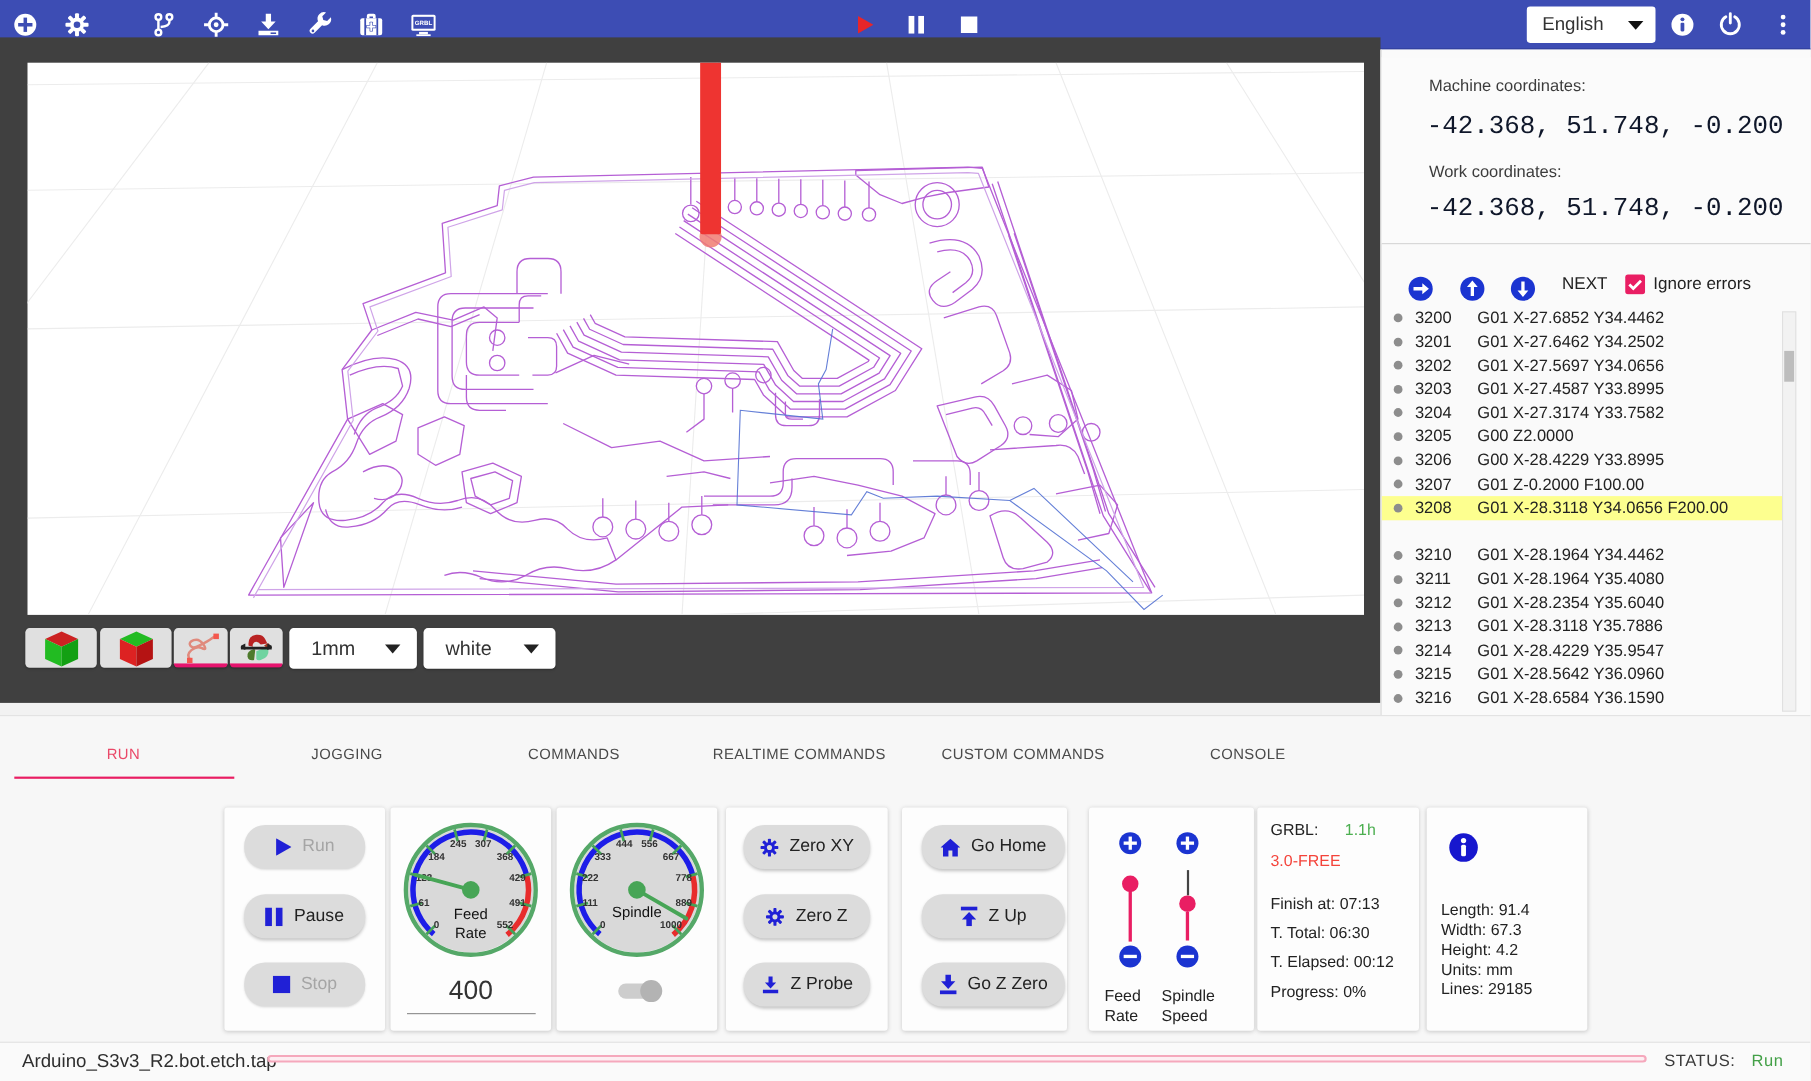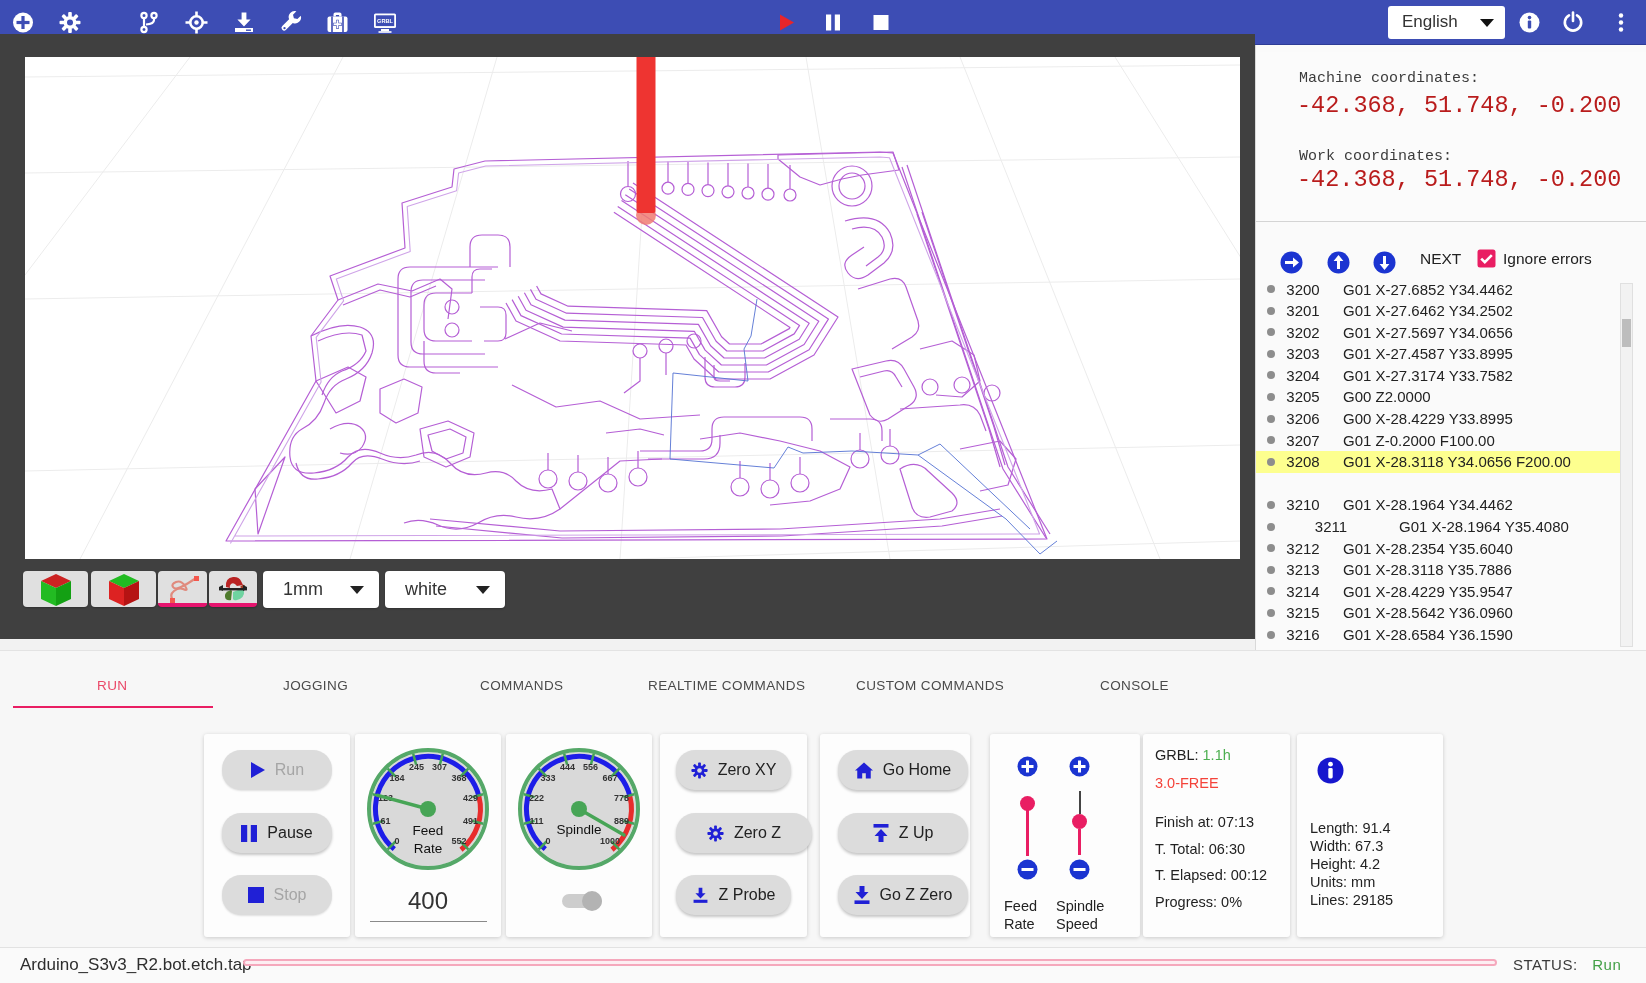--- a/index.html
+++ b/index.html
@@ -15,22 +15,22 @@
 #canvas { position:absolute; left:25px; top:23px; width:1215px; height:502px; background:#ffffff; }
 #vctrl { position:absolute; left:0; top:537px; width:1255px; height:48px; }
 .vbtn { position:absolute; top:0; height:36px; background:#e0e0e0; border-radius:4px; box-shadow:0 1px 2px rgba(0,0,0,0.25); }
 .vbtn.active { border-bottom:4px solid #e6146e; }
 .vsel { position:absolute; top:0; height:37px; background:#ffffff; border-radius:4px; box-shadow:0 1px 2px rgba(0,0,0,0.25); font-size:18px; color:#333; display:flex; align-items:center; }
 .vsel .caret { width:0; height:0; border-left:7px solid transparent; border-right:7px solid transparent; border-top:8px solid #222; position:absolute; }
 
 
 #rightP { position:absolute; left:1255px; top:45px; width:391px; height:605px; background:#fafafa; border-left:1px solid #d9d9d9; }
 #coords { position:absolute; left:0; top:7px; width:391px; height:170px; background:#fbfbfb; border-bottom:1px solid #d4d4d4; }
-.clabel { position:absolute; left:43px; font-size:15px; color:#3c3c3c;font-family:Liberation Mono, monospace; }
-.cval { position:absolute; left:41px; font-family:"Liberation Mono", monospace; font-size:23.5px; color:#b91c1c; letter-spacing:0px; white-space:pre; }
+.clabel { position:absolute; left:43px; font-size:15px; color:#3c3c3c; }
+.cval { position:absolute; left:41px; font-family:"Liberation Mono", monospace; font-size:23.5px; color:#0f172a; letter-spacing:0px; white-space:pre;margin-top:10px; }
 #cmdbar { position:absolute; left:0; top:195px; width:391px; height:40px; }
 #glist { position:absolute; left:0; top:237px; width:391px; height:366px; overflow:hidden; font-size:15px; color:#222;text-align:center; }
 .grow { position:absolute; left:0px; width:364px; height:21.6px; display:flex; align-items:center; }
 .grow .dot { width:8px; height:8px; border-radius:4px; background:#8d8d8d; margin-left:11px; flex:none; }
 .grow .ln { width:40px; margin-left:8px; flex:none; color:#222; }
 .grow .gc { margin-left:20px; white-space:pre; }
 .grow.hl { background:#fdff8f; }
 #gsb { position:absolute; left:364px; top:238px; width:13px; height:364px; background:#f2f2f2; border:1px solid #e0e0e0; }
 #gsbthumb { position:absolute; left:1px; top:35px; width:9px; height:28px; background:#bdbdbd; }
 
@@ -422,21 +422,21 @@
       <div class="grow hl" style="top:169.0px;">
           <span class="dot"></span>
           <span class="ln">3208</span>
           <span class="gc">G01 X-28.3118 Y34.0656 F200.00</span>
         </div>
       <div class="grow" style="top:212.2px;">
           <span class="dot"></span>
           <span class="ln">3210</span>
           <span class="gc">G01 X-28.1964 Y34.4462</span>
         </div>
-      <div class="grow" style="top:233.8px;gap:28px;">
+      <div class="grow" style="top:233.8px;">
           <span class="dot"></span>
           <span class="ln">3211</span>
           <span class="gc">G01 X-28.1964 Y35.4080</span>
         </div>
       <div class="grow" style="top:255.4px;">
           <span class="dot"></span>
           <span class="ln">3212</span>
           <span class="gc">G01 X-28.2354 Y35.6040</span>
         </div>
       <div class="grow" style="top:277.0px;">
@@ -559,21 +559,21 @@
               <use href="#gt2" transform="rotate(45 11 11)"></use>
               <use href="#gt2" transform="rotate(90 11 11)"></use>
               <use href="#gt2" transform="rotate(135 11 11)"></use>
               <use href="#gt2" transform="rotate(180 11 11)"></use>
               <use href="#gt2" transform="rotate(225 11 11)"></use>
               <use href="#gt2" transform="rotate(270 11 11)"></use>
               <use href="#gt2" transform="rotate(315 11 11)"></use>
             </g>
             <circle cx="11" cy="11" r="3" fill="#dcdcdc"></circle>
           </svg>Zero XY</div>
-      <div class="pbtn" style="left:16px; top:79px; width:136px;"><svg width="17" height="17" viewBox="0 0 22 22">
+      <div class="pbtn" style="left:16px; top:79px; width:115px;"><svg width="17" height="17" viewBox="0 0 22 22">
             <g fill="#2020d6">
               <circle cx="11" cy="11" r="6.5"></circle>
               <use href="#gt2"></use>
               <use href="#gt2" transform="rotate(45 11 11)"></use>
               <use href="#gt2" transform="rotate(90 11 11)"></use>
               <use href="#gt2" transform="rotate(135 11 11)"></use>
               <use href="#gt2" transform="rotate(180 11 11)"></use>
               <use href="#gt2" transform="rotate(225 11 11)"></use>
               <use href="#gt2" transform="rotate(270 11 11)"></use>
               <use href="#gt2" transform="rotate(315 11 11)"></use>
@@ -624,21 +624,21 @@
         </svg>
       <svg style="position:absolute;left:79px;top:125px;" width="21" height="21" viewBox="0 0 21 21">
           <circle cx="10.5" cy="10.5" r="10" fill="#1b34d1"></circle>
           <rect x="4.5" y="9" width="12" height="3" fill="#fff"></rect>
         </svg>
       <div style="position:absolute;left:14px;top:163px;font-size:14.5px;color:#222;line-height:18px;">Feed<br>Rate</div>
       <div style="position:absolute;left:66px;top:163px;font-size:14.5px;color:#222;line-height:18px;">Spindle<br>Speed</div>
     </div>
 
     <div class="card" style="left:1143px; width:147px; font-size:14.5px; color:#222;">
-      <div style="position:absolute;left:12px;top:13px;">GRBL: <span style="color:#4caf50;margin-left:0;">1.1h</span></div>
+      <div style="position:absolute;left:12px;top:13px;">GRBL: <span style="color:#4caf50;margin-left:20px;">1.1h</span></div>
       <div style="position:absolute;left:12px;top:41px;color:#f4433a;">3.0-FREE</div>
       <div style="position:absolute;left:12px;top:80px;">Finish at: 07:13</div>
       <div style="position:absolute;left:12px;top:107px;">T. Total: 06:30</div>
       <div style="position:absolute;left:12px;top:133px;">T. Elapsed: 00:12</div>
       <div style="position:absolute;left:12px;top:160px;">Progress: 0%</div>
     </div>
 
     <div class="card" style="left:1297px; width:146px; font-size:14.5px; color:#222;">
       <svg style="position:absolute;left:20px;top:23px;" width="27" height="27" viewBox="0 0 27 27">
           <circle cx="13.5" cy="13.5" r="13" fill="#1717ce"></circle>

